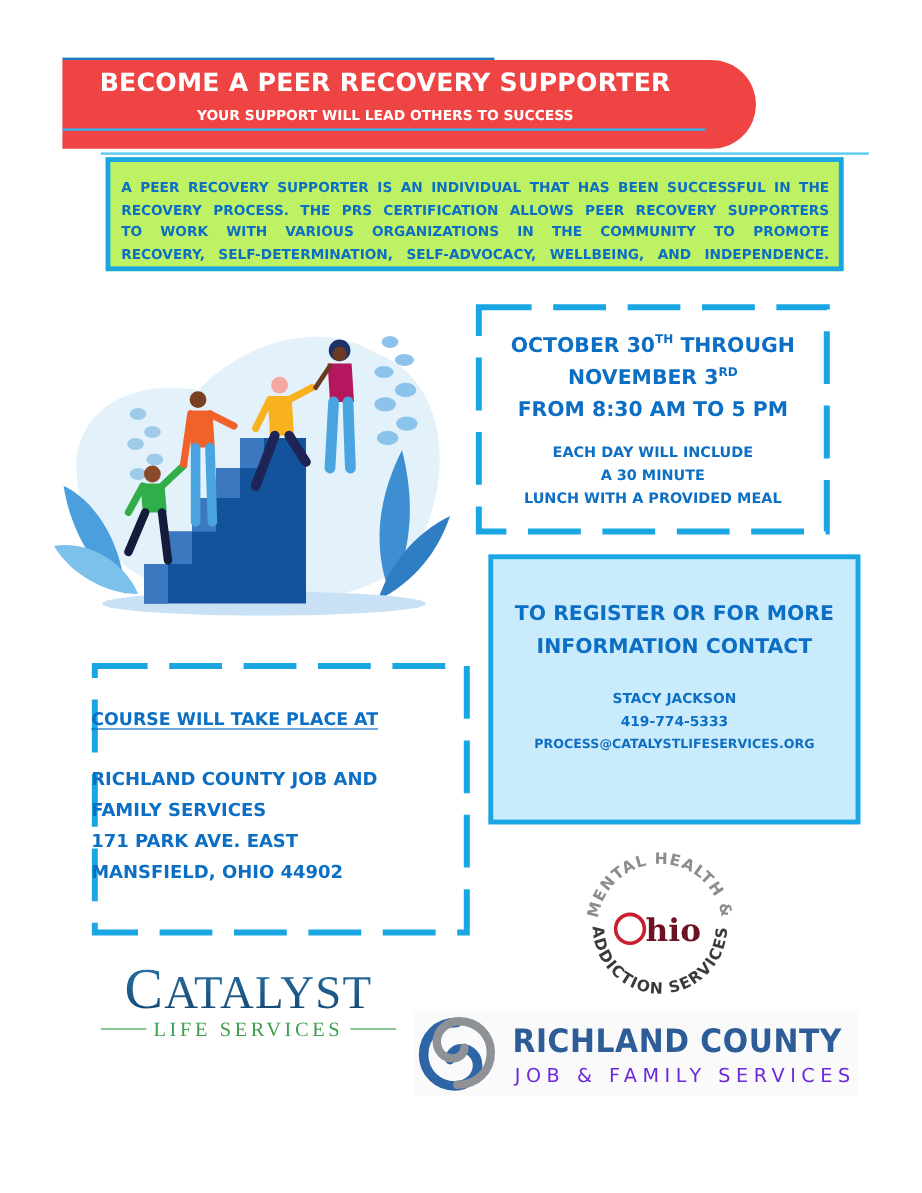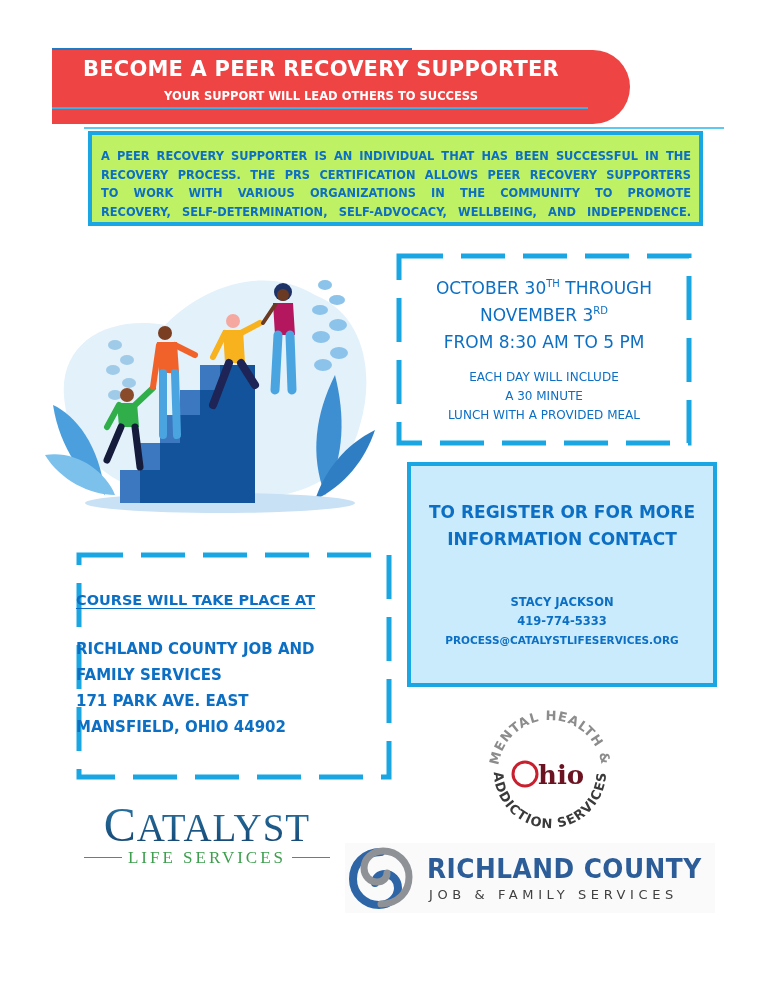--- a/index.html
+++ b/index.html
@@ -50,35 +50,35 @@
   .illus { position:absolute; left:45px; top:255px; width:345px; height:265px; }
 
   
   .dates {
     position:absolute; left:396px; top:253px; width:296px; height:193px;
     box-sizing:border-box;
   }
   .dash-frame { position:absolute; left:0; top:0; }
   .dates-text {
     position:absolute; left:0; right:0; top:22px; text-align:center;
-    color:#0c6fc4; font-weight:400; font-family:"DejaVu Sans", sans-serif;
+    color:#0c6fc4; font-weight:700; font-family:"DejaVu Sans", sans-serif;
   }
   .dates-big { font-size:17px; line-height:27px; }
   .dates-big sup { font-size:10px; vertical-align:7px; line-height:0; }
   .dates-small { font-size:12px; line-height:19px; margin-top:12px; }
 
   
   .contact {
     position:absolute; left:407px; top:462px; width:310px; height:225px;
     background:#c9ebfb; border:4px solid #1aa5e3; box-sizing:border-box;
     text-align:center; color:#0c6fc4; font-weight:700;
     font-family:"DejaVu Sans", sans-serif;
   }
   .contact-head { margin-top:33px; font-size:17px; line-height:27px; }
-  .contact-info { margin-top:40px; font-size:11.5px; line-height:19px; }
+  .contact-info { margin-top:20px; font-size:11.5px; line-height:19px; }
   .contact-info .email { font-size:10.5px; }
 
   
   .location {
     position:absolute; left:76px; top:552px; width:316px; height:228px;
   }
   .location-text {
     position:absolute; left:0; right:0; top:40px; text-align:left;
     color:#0c6fc4; font-weight:700; font-family:"DejaVu Sans", sans-serif;
   }
@@ -104,21 +104,21 @@
   .catalyst-sub .dash { display:inline-block; width:38px; height:1.5px; background:#3d9e4e; vertical-align:5px; margin:0 6px; }
 
   .richland { position:absolute; left:345px; top:843px; width:370px; height:70px; background:#fafafa; }
   .richland-swirl { position:absolute; left:3px; top:3px; }
   .richland-title {
     position:absolute; left:82px; top:10px; font-size:27px; font-weight:700;
     color:#2d5d98; letter-spacing:0.5px; font-family:"DejaVu Sans", sans-serif;
     white-space:nowrap; transform:scaleX(0.92); transform-origin:left;
   }
   .richland-sub {
-    position:absolute; left:84px; top:44px; font-size:13px; color:#404040;
+    position:absolute; left:84px; top:44px; font-size:16px; color:#6d28d9;
     letter-spacing:4.6px; font-family:"DejaVu Sans", sans-serif; white-space:nowrap;
   }
 </style>
 </head>
 <body>
 
 <div class="banner-top-line"></div>
 <div class="banner">
   <div class="banner-title">BECOME A PEER RECOVERY SUPPORTER</div>
   <div class="banner-sub">YOUR SUPPORT WILL LEAD OTHERS TO SUCCESS</div>

